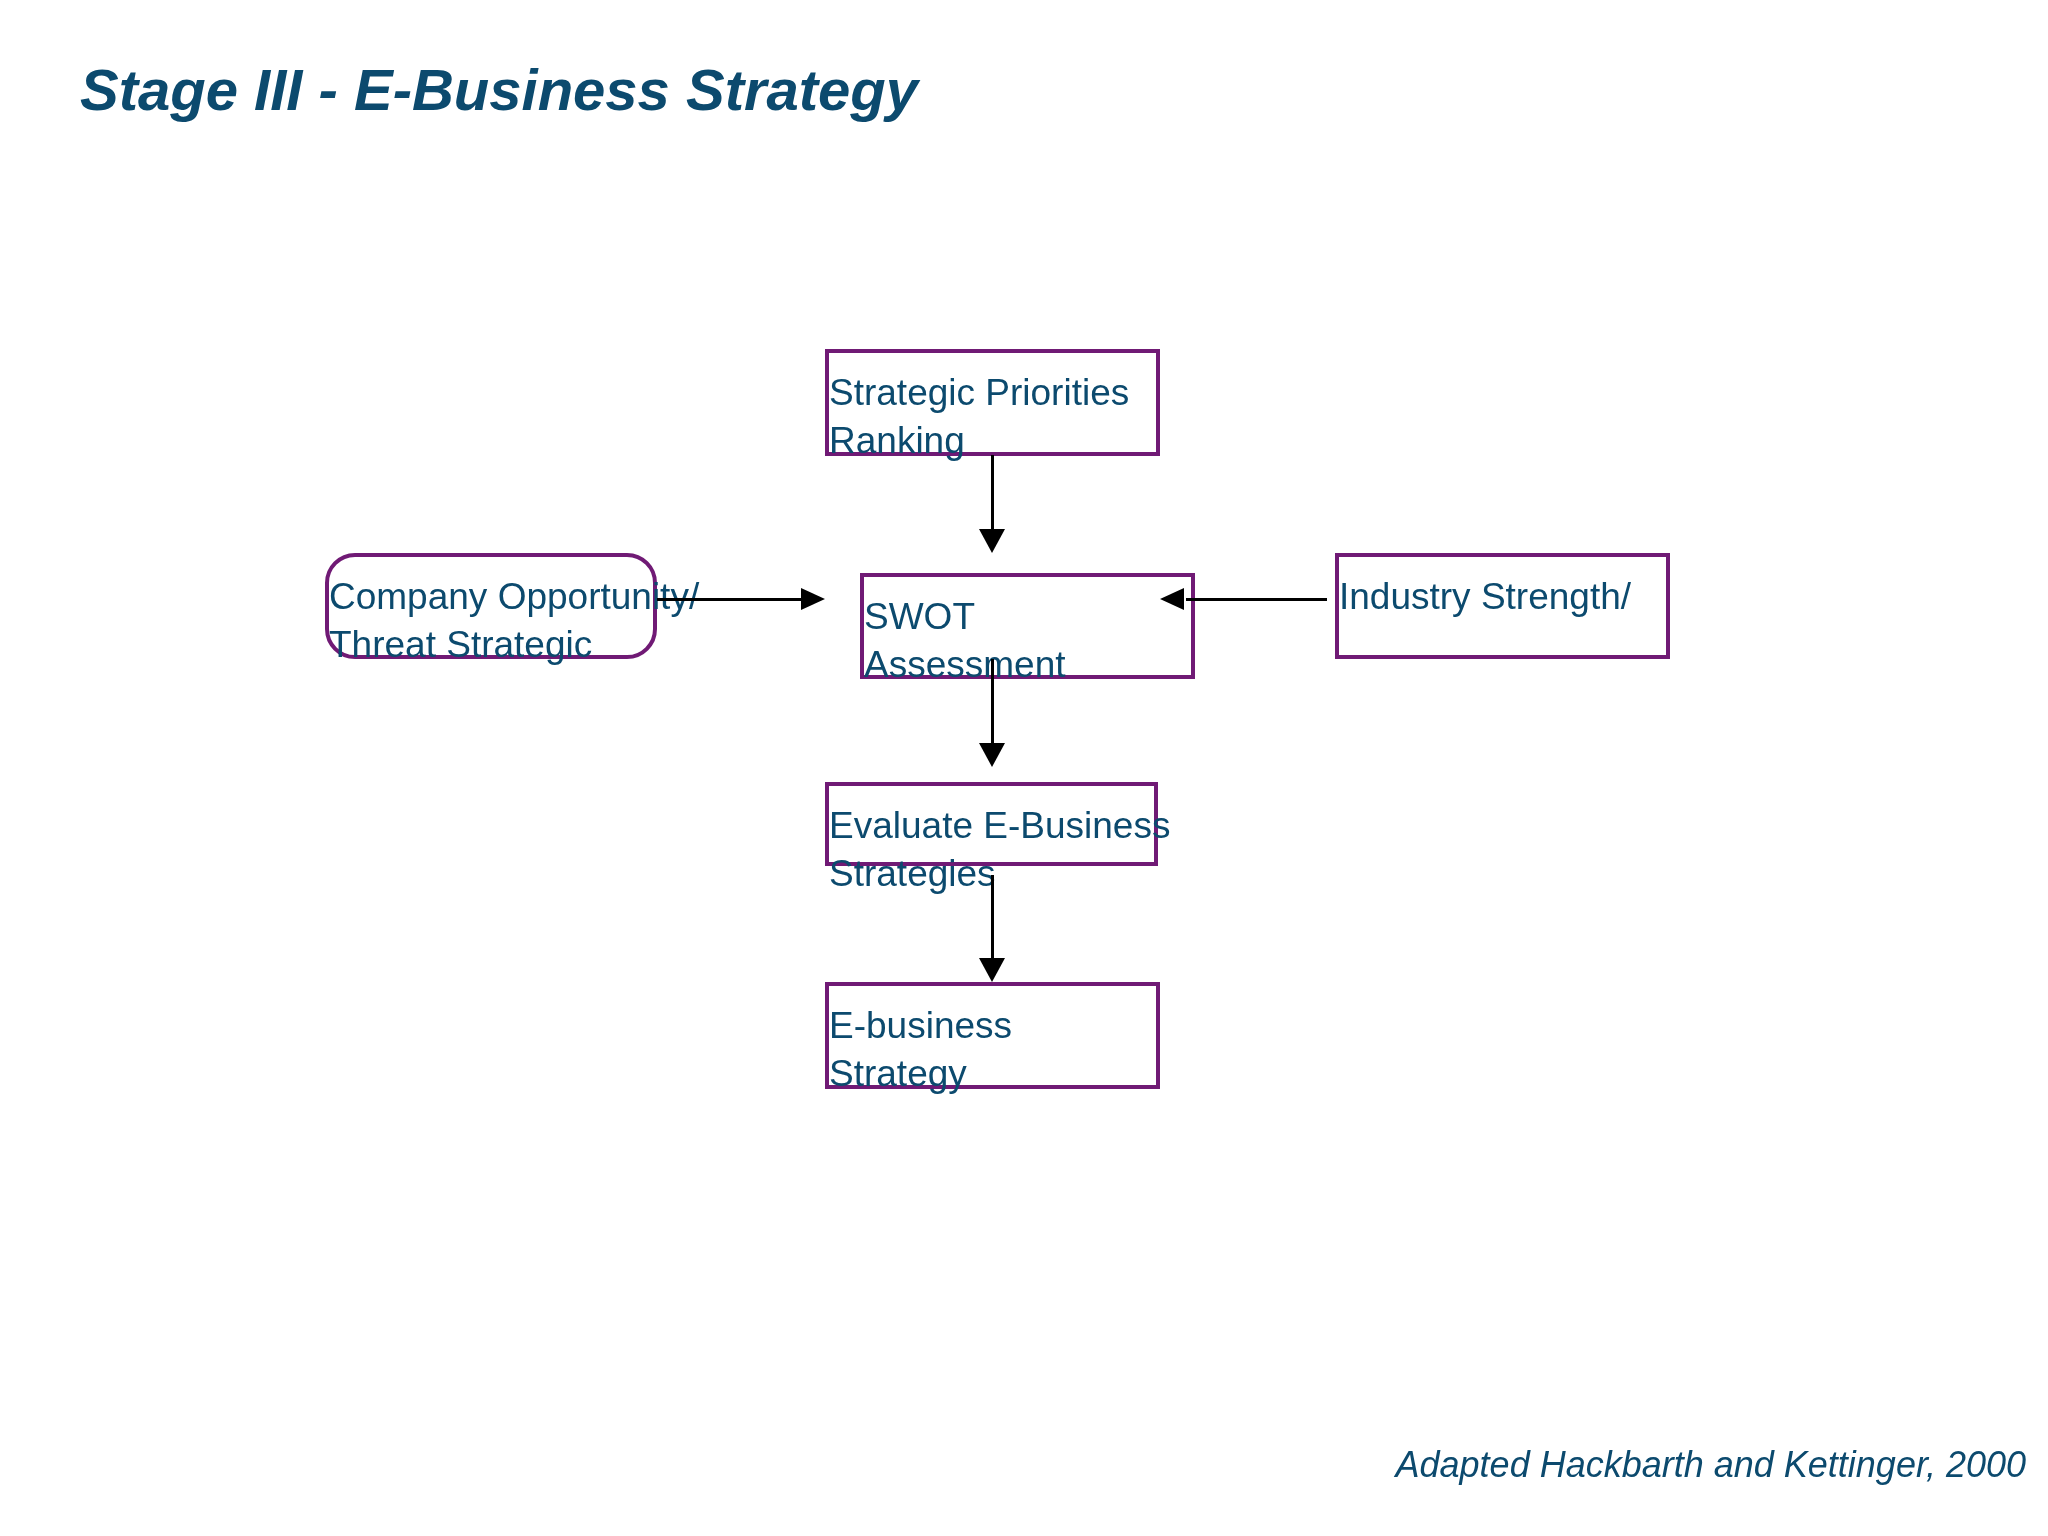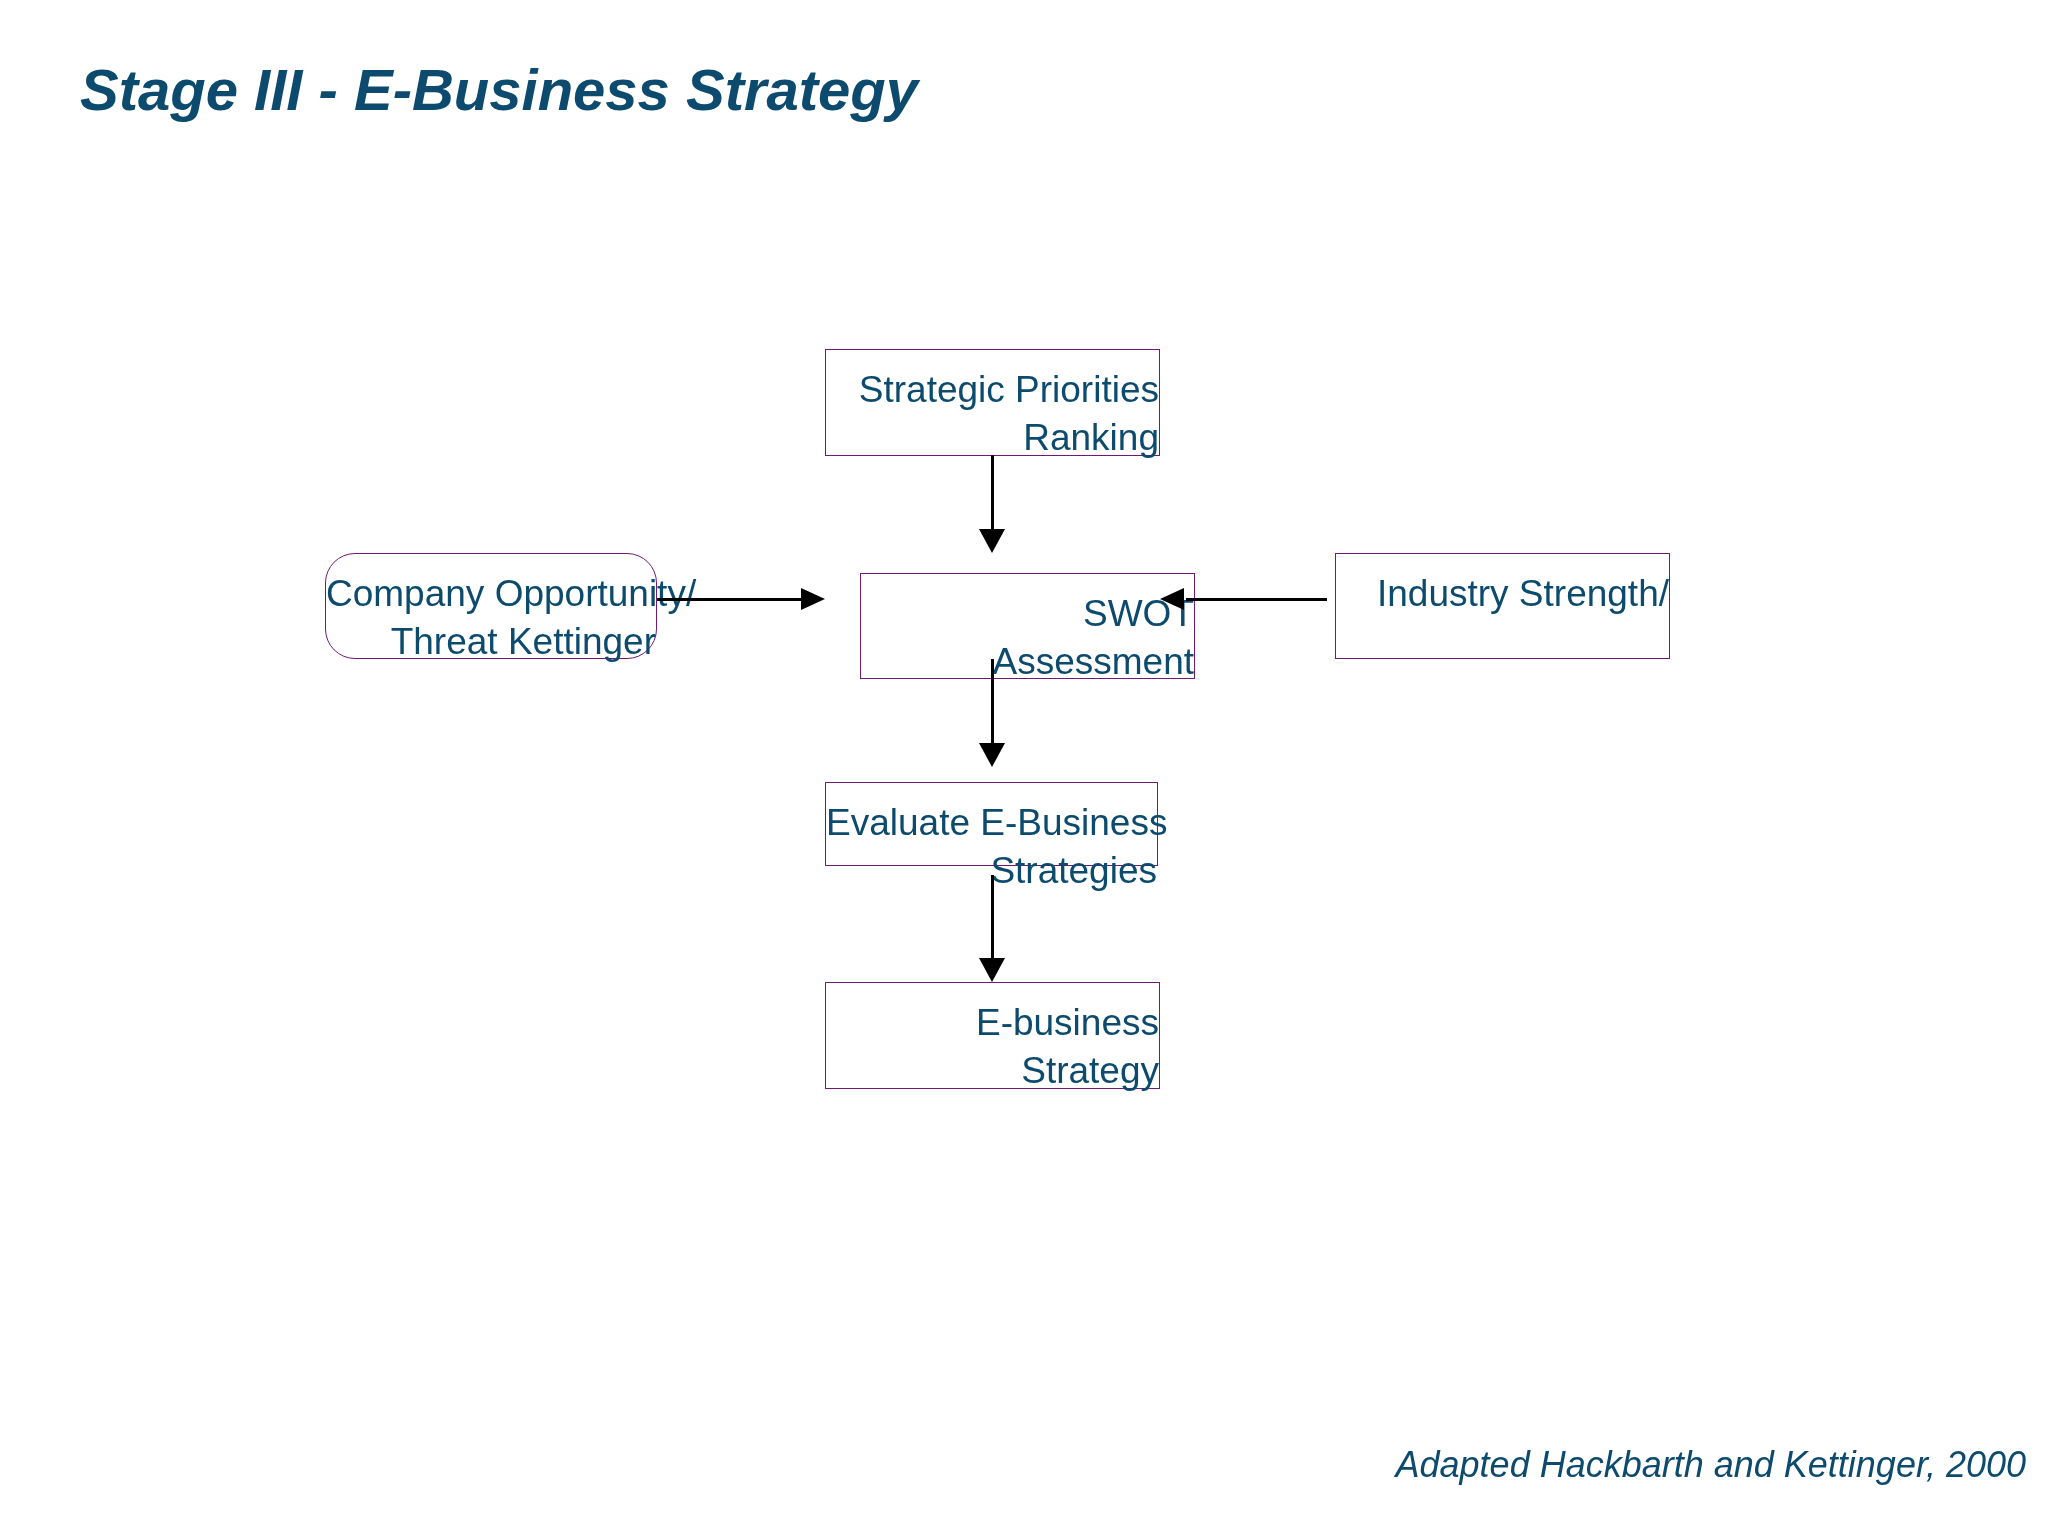--- a/index.html
+++ b/index.html
@@ -22,23 +22,23 @@
     top: 56px;
     font-size: 58px;
     font-weight: bold;
     font-style: italic;
     white-space: nowrap;
     letter-spacing: 0px;
   }
   .fbox {
     position: absolute;
     box-sizing: border-box;
-    border: 1px solid #701a75;
+    border: 4px solid #701a75;
     background: transparent;
-    text-align: right;
+    text-align: left;
     font-size: 37px;
     line-height: 48px;
   }
   .fbox .txt {
     margin-top: 16px;
   }
   .fbox .ln {
     white-space: nowrap;
   }
   #box-strategic  { left: 825px;  top: 349px; width: 335px; height: 107px; }
@@ -92,21 +92,21 @@
   <div class="fbox" id="box-strategic">
     <div class="txt">
       <div class="ln">Strategic Priorities</div>
       <div class="ln">Ranking</div>
     </div>
   </div>
 
   <div class="fbox" id="box-company">
     <div class="txt">
       <div class="ln">Company Opportunity/</div>
-      <div class="ln">Threat Kettinger</div>
+      <div class="ln">Threat Strategic</div>
     </div>
   </div>
 
   <div class="fbox" id="box-swot">
     <div class="txt">
       <div class="ln">SWOT</div>
       <div class="ln">Assessment</div>
     </div>
   </div>
 

